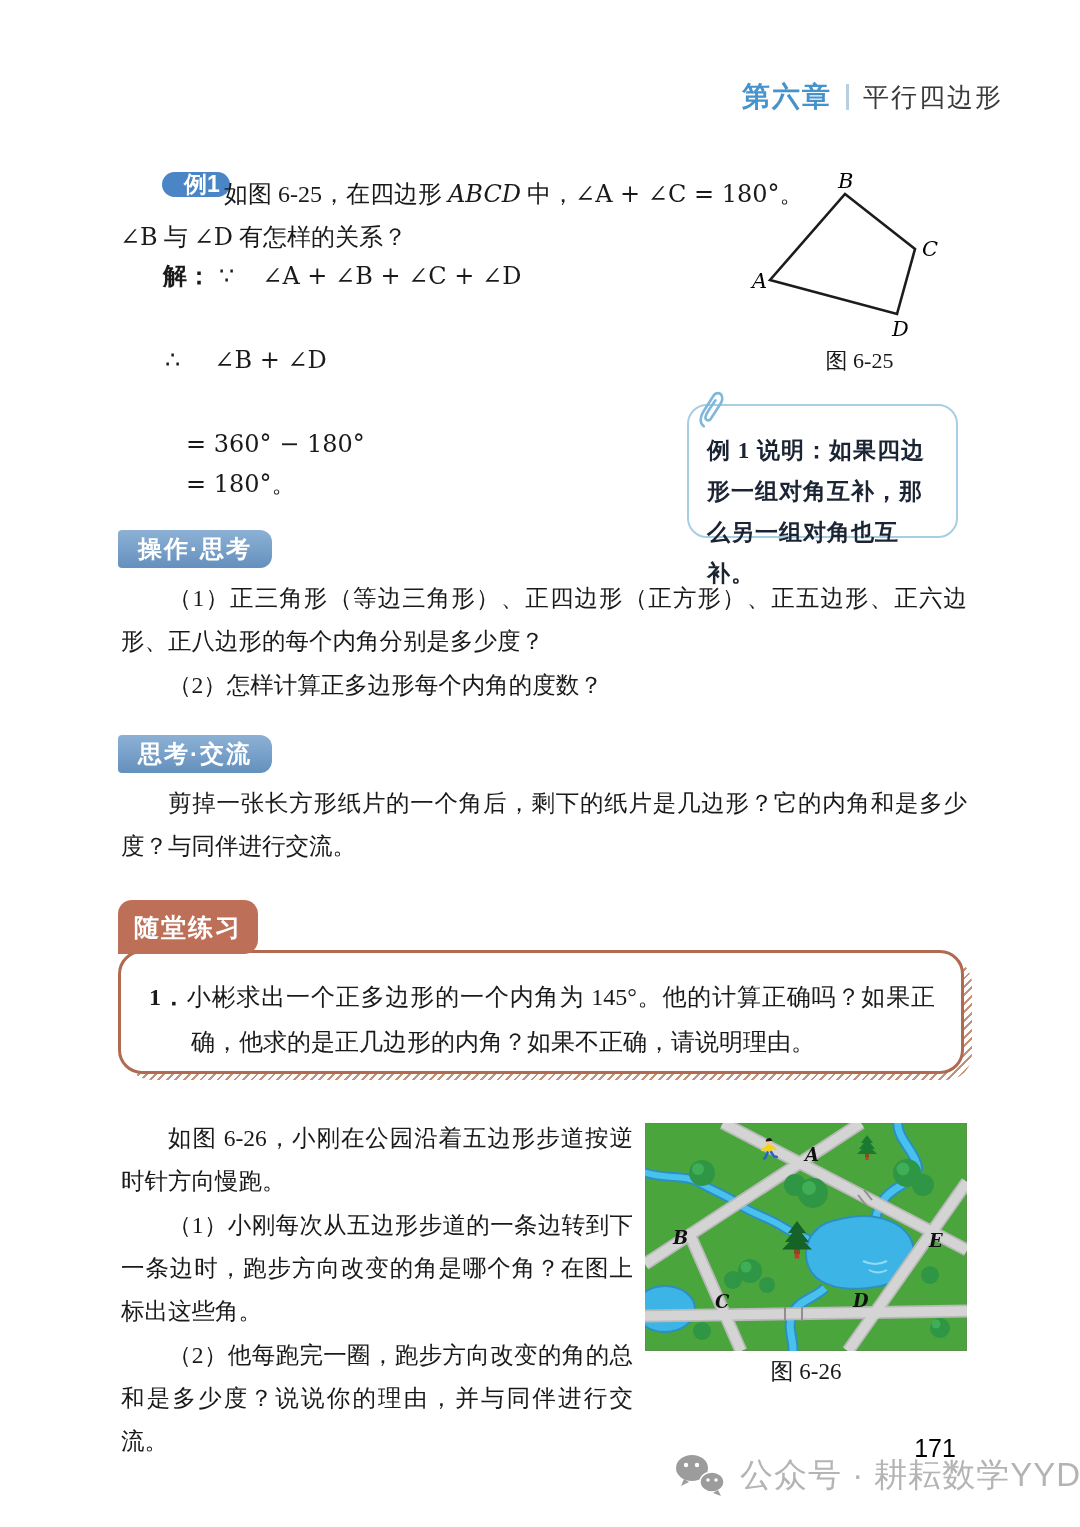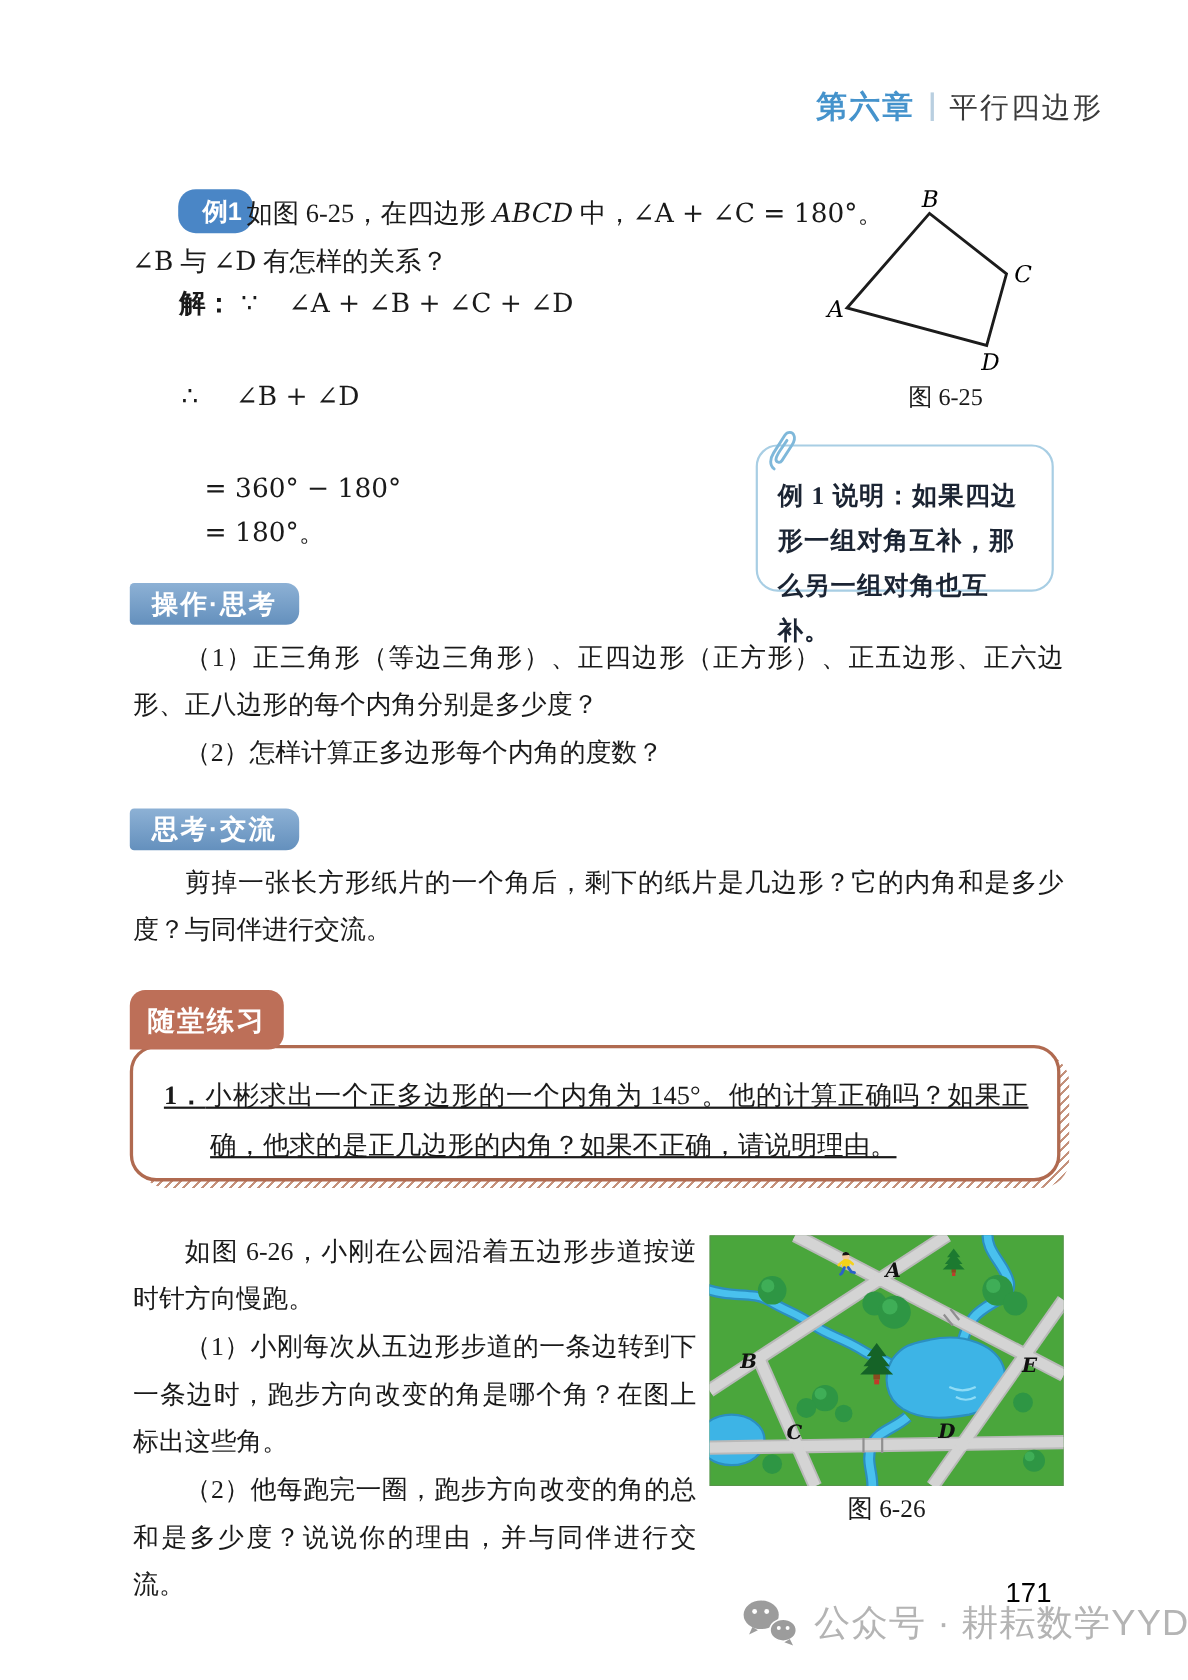--- a/index.html
+++ b/index.html
@@ -10,21 +10,21 @@
   }
   .abs{position:absolute;}
 
   
   .header{left:742px;top:78px;display:flex;align-items:center;white-space:nowrap;}
   .header .chapter{color:#4593cc;font-weight:bold;font-size:28px;font-family:Liberation Serif, serif;letter-spacing:2px;}
   .header .divider{display:inline-block;width:3px;height:26px;background:#b9cfe0;margin:0 14px;}
   .header .htitle{color:#3a3a3a;font-size:26px;font-family:"Liberation Sans",sans-serif;letter-spacing:2px;}
 
   
-  .badge-ex{left:162px;top:172px;width:56px;height:40px;background:#4a86c6;color:#fff;
+  .badge-ex{left:162px;top:172px;width:56px;height:25px;background:#4a86c6;color:#fff;
     border-radius:16px;font-family:"Liberation Sans",sans-serif;font-weight:bold;font-size:23px;
     display:flex;align-items:center;justify-content:center;padding-left:12px;}
   .textline{white-space:nowrap;font-size:24px;}
   .math{font-family:"DejaVu Serif",serif;font-style:italic;}
   .mathu{font-family:"DejaVu Serif",serif;}
   .sol-label{font-weight:bold;}
 
   
   .badge-blue{height:38px;background:linear-gradient(180deg,#8db1d5,#6490bd);color:#fff;
     font-family:"Liberation Sans",sans-serif;font-weight:bold;font-size:24px;letter-spacing:2px;
@@ -43,21 +43,21 @@
     font-size:23px;font-weight:bold;line-height:41px;color:#1b2433;letter-spacing:1px;}
 
   
   .practice-tab{left:118px;top:900px;width:140px;height:54px;background:#bd6f58;color:#fff;
     border-radius:14px 14px 14px 0;font-family:"Liberation Sans",sans-serif;font-weight:bold;
     font-size:25px;letter-spacing:2px;display:flex;align-items:center;justify-content:center;z-index:3;}
   .practice-shadow{left:126px;top:958px;width:846px;height:122px;border-radius:26px;
     background:repeating-linear-gradient(135deg,#c4917b 0 2px,rgba(0,0,0,0) 2px 6px);z-index:1;}
   .practice-box{left:118px;top:950px;width:846px;height:124px;background:#fff;border:3px solid #b06a50;
     border-radius:24px;box-sizing:border-box;z-index:2;padding:22px 26px 0 28px;
-    font-size:24px;line-height:45px;text-align:justify;text-decoration:underline;}
+    font-size:24px;line-height:45px;text-align:justify;}
   .practice-box .item{padding-left:42px;text-indent:-42px;margin:0;}
   .practice-box .num{font-weight:bold;}
 
   
   .caption{text-align:center;font-size:22px;color:#1a1a1a;}
   .pagenum{left:900px;top:1434px;width:70px;text-align:center;font-size:25px;color:#000000;
     font-family:"Liberation Sans",sans-serif;}
   .watermark{left:672px;top:1452px;display:flex;align-items:center;gap:12px;}
   .watermark .wtext{font-family:"Liberation Sans",sans-serif;font-size:33px;color:#b4b4b4;letter-spacing:1px;white-space:nowrap;}
 </style>

